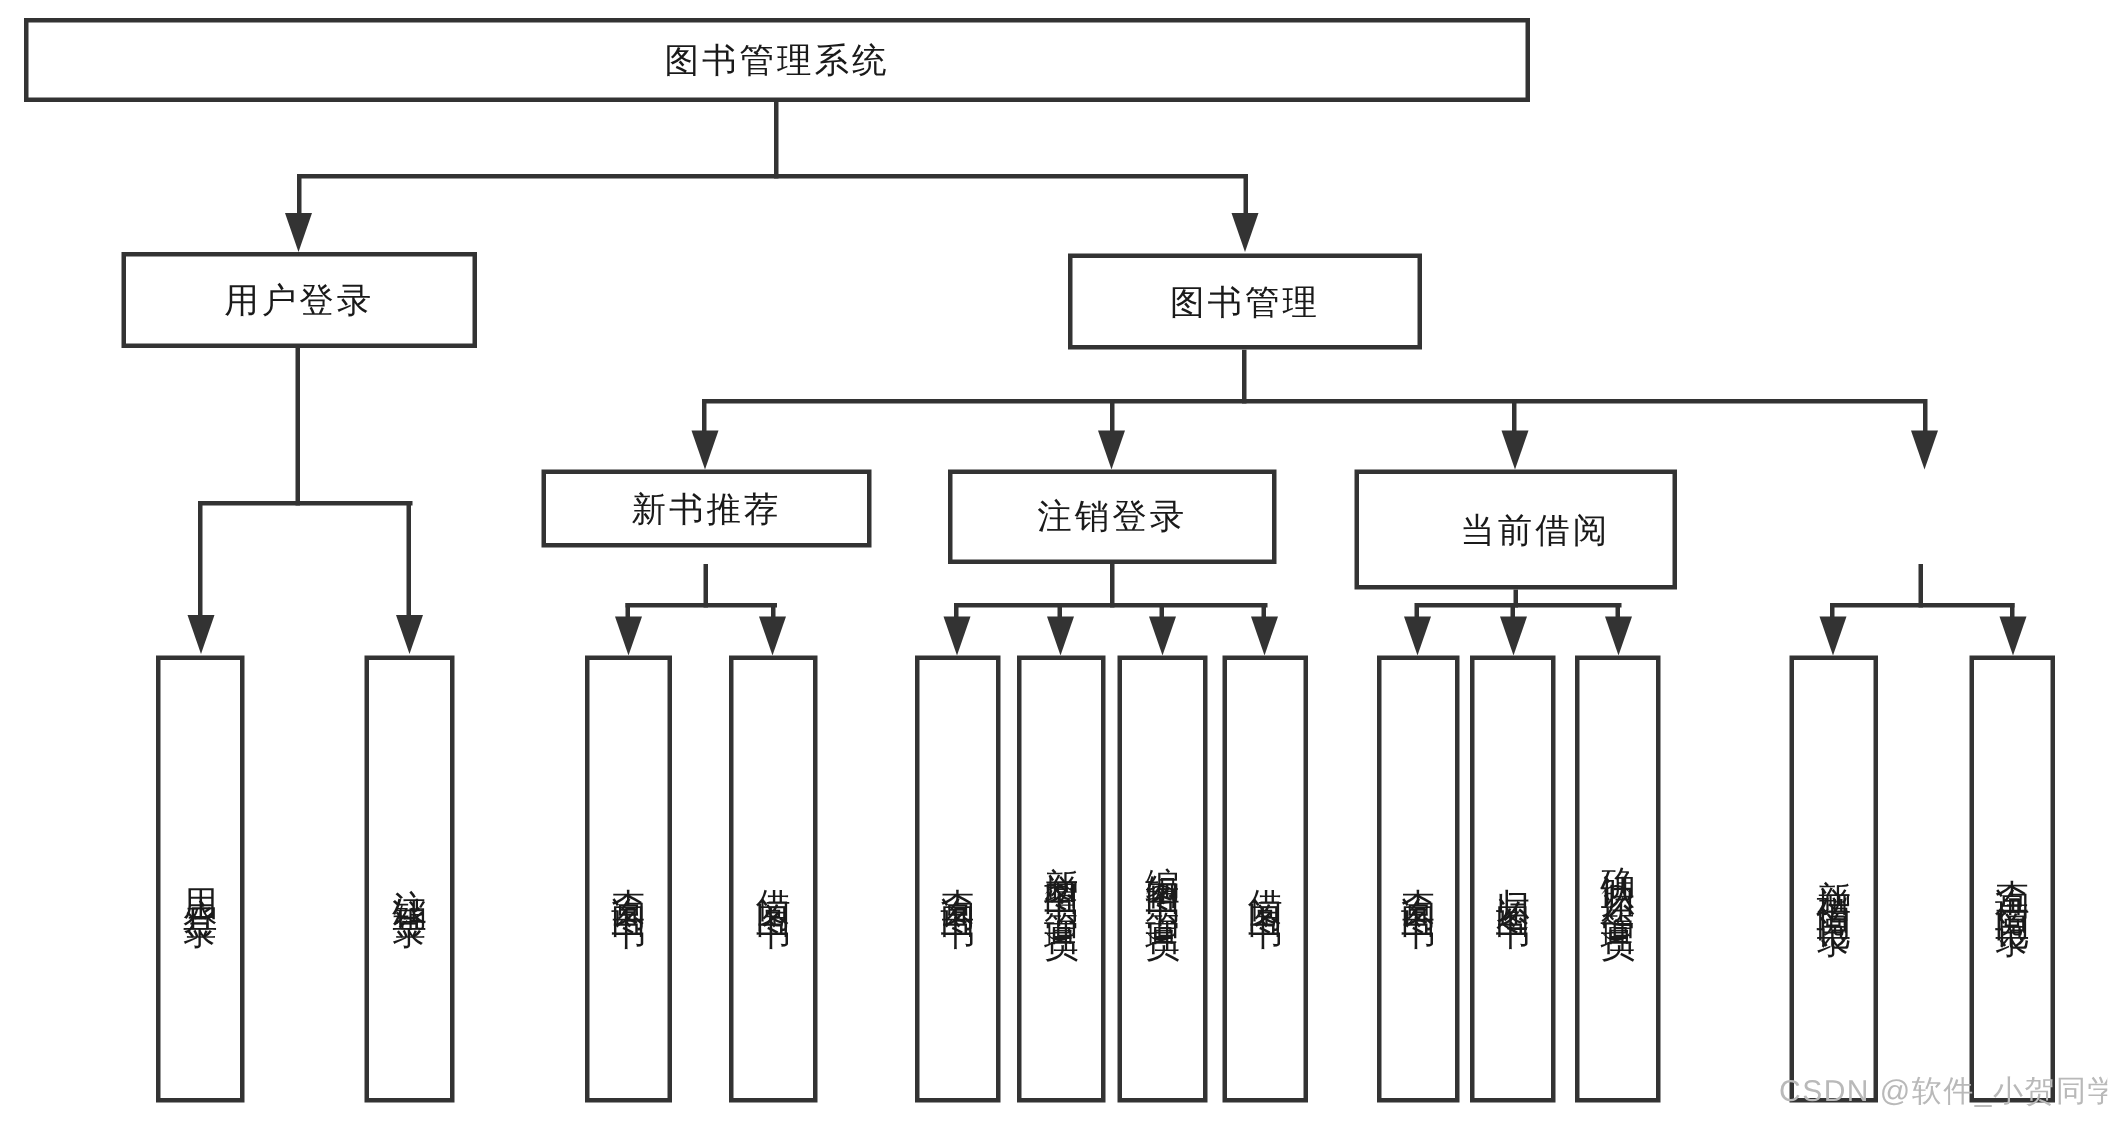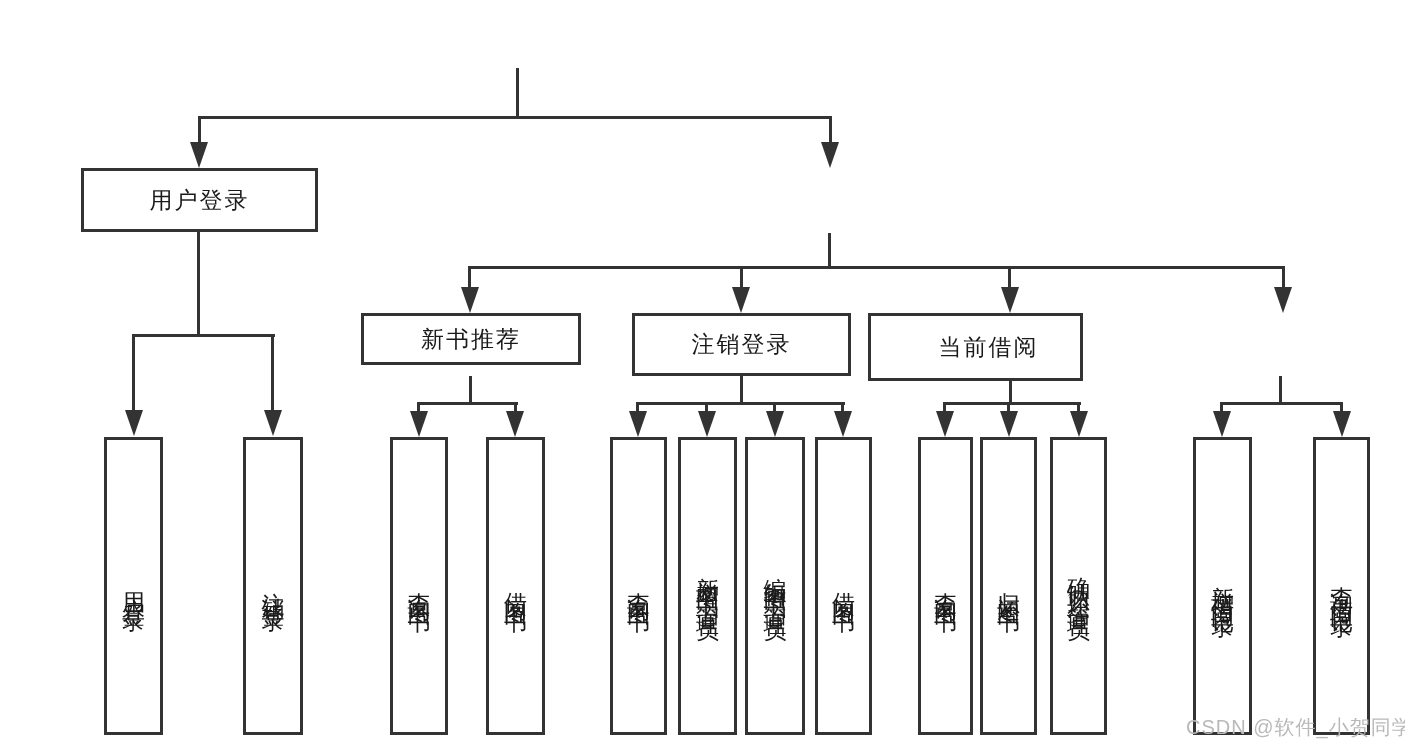--- a/index.html
+++ b/index.html
@@ -53,29 +53,31 @@
     letter-spacing:1px;
     white-space:nowrap;
     z-index:3;
   }
 </style>
 </head>
 <body>
 
 <div id="canvas">
 
+  <div class="hnode" style="left:16px;top:12px;width:1004px;height:56px;">图书管理系统</div>
 
   <div class="vl" style="left:516px;top:68px;width:3px;height:51px;"></div>
   <div class="hl" style="left:198px;top:116px;width:634px;height:3px;"></div>
   <div class="vl" style="left:198px;top:116px;width:3px;height:28px;"></div>
   <div class="arrow" style="left:190px;top:142px;"></div>
   <div class="vl" style="left:829px;top:116px;width:3px;height:28px;"></div>
   <div class="arrow" style="left:821px;top:142px;"></div>
 
   <div class="hnode" style="left:81px;top:168px;width:237px;height:64px;">用户登录</div>
+  <div class="hnode" style="left:712px;top:169px;width:236px;height:64px;">图书管理</div>
 
   <div class="vl" style="left:197px;top:232px;width:3px;height:105px;"></div>
   <div class="hl" style="left:132px;top:334px;width:143px;height:3px;"></div>
   <div class="vl" style="left:132px;top:334px;width:3px;height:78px;"></div>
   <div class="arrow" style="left:125px;top:410px;"></div>
   <div class="vl" style="left:271px;top:334px;width:3px;height:78px;"></div>
   <div class="arrow" style="left:264px;top:410px;"></div>
 
   <div class="vl" style="left:828px;top:233px;width:3px;height:36px;"></div>
   <div class="hl" style="left:469px;top:266px;width:815px;height:3px;"></div>
@@ -83,21 +85,21 @@
   <div class="arrow" style="left:461px;top:287px;"></div>
   <div class="vl" style="left:740px;top:266px;width:3px;height:23px;"></div>
   <div class="arrow" style="left:732px;top:287px;"></div>
   <div class="vl" style="left:1008px;top:266px;width:3px;height:23px;"></div>
   <div class="arrow" style="left:1001px;top:287px;"></div>
   <div class="vl" style="left:1282px;top:266px;width:3px;height:23px;"></div>
   <div class="arrow" style="left:1274px;top:287px;"></div>
 
   <div class="hnode" style="left:361px;top:313px;width:220px;height:52px;">新书推荐</div>
   <div class="hnode" style="left:632px;top:313px;width:219px;height:63px;">注销登录</div>
-  <div class="hnode" style="left:868px;top:313px;width:215px;height:68px;padding-left:26px;">当前借阅</div>
+  <div class="hnode" style="left:903px;top:313px;width:215px;height:80px;padding-left:26px;">当前借阅</div>
 
   <div class="vl" style="left:469px;top:376px;width:3px;height:29px;"></div>
   <div class="hl" style="left:417px;top:402px;width:101px;height:3px;"></div>
   <div class="vl" style="left:417px;top:402px;width:3px;height:11px;"></div>
   <div class="arrow" style="left:410px;top:411px;"></div>
   <div class="vl" style="left:514px;top:402px;width:3px;height:11px;"></div>
   <div class="arrow" style="left:506px;top:411px;"></div>
 
   <div class="vl" style="left:740px;top:376px;width:3px;height:29px;"></div>
   <div class="hl" style="left:637px;top:402px;width:208px;height:3px;"></div>

